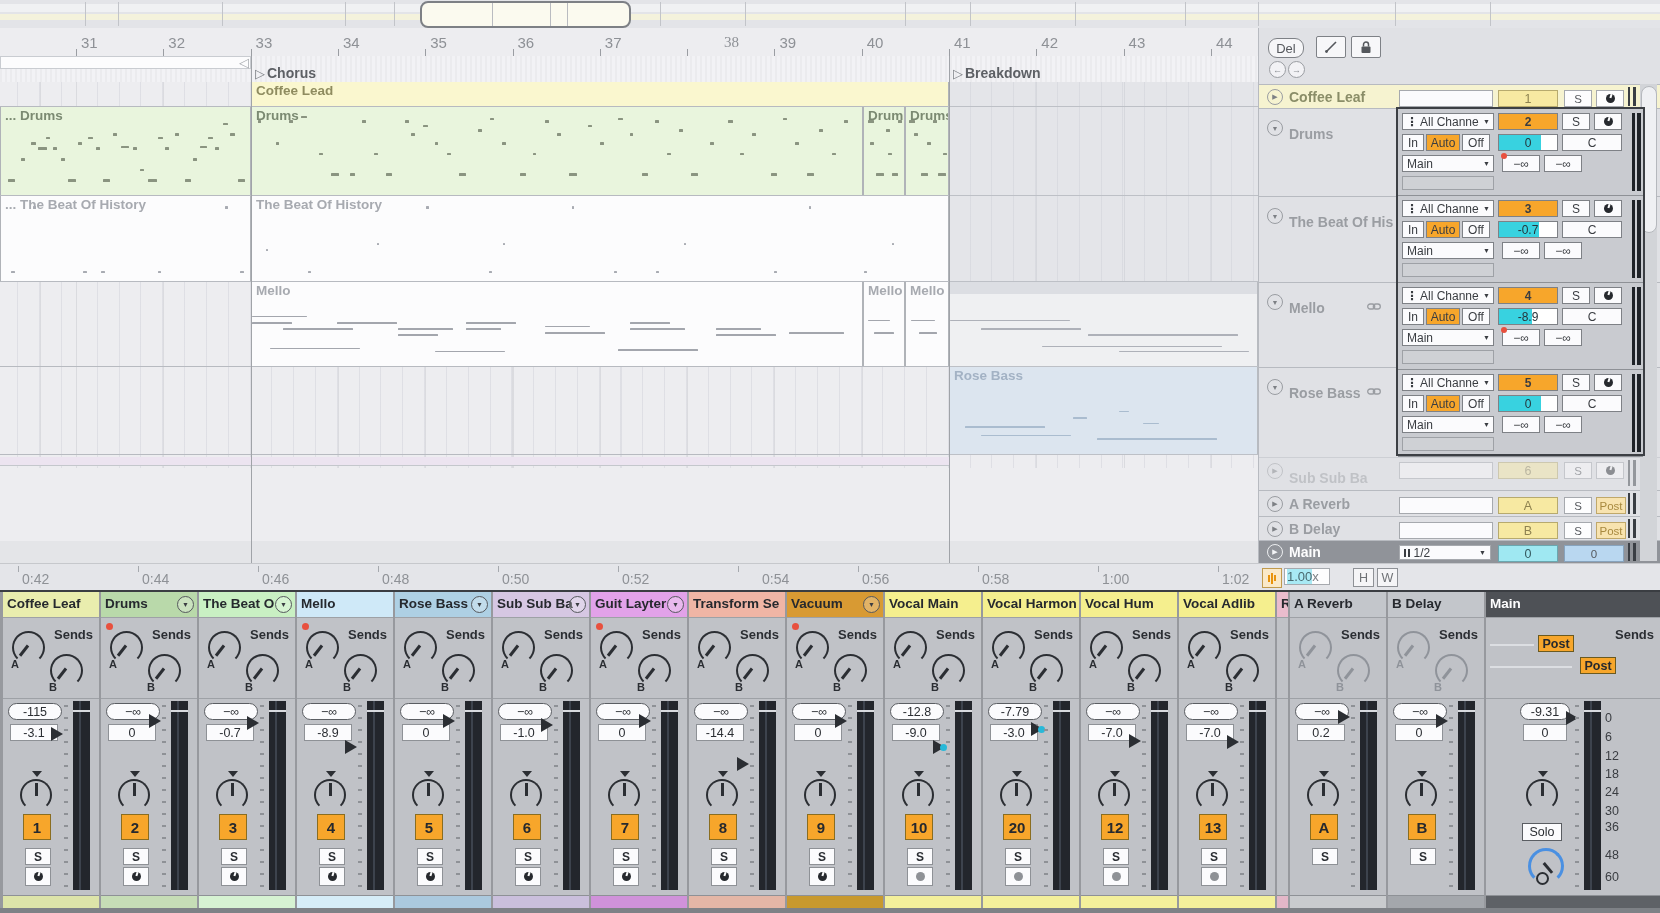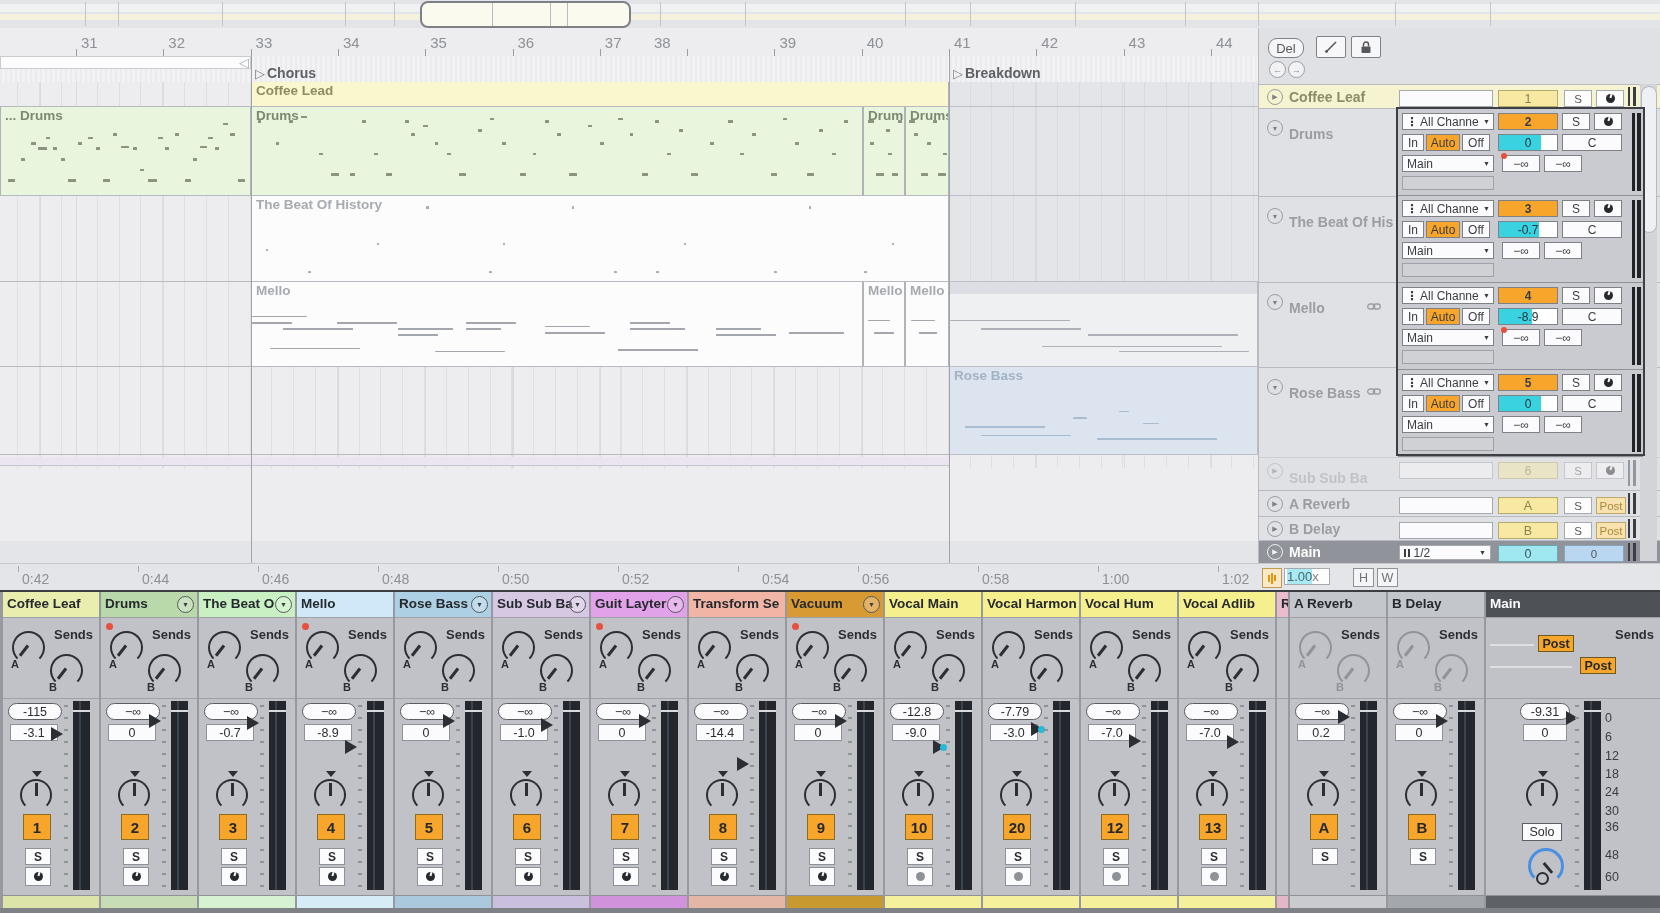--- a/index.html
+++ b/index.html
@@ -186,21 +186,21 @@
         <div class="barnum" style="left: 255.6px;">33</div>
         <div class="bartick" style="left: 337.9px;"></div>
         <div class="barnum" style="left: 342.9px;">34</div>
         <div class="bartick" style="left: 425.2px;"></div>
         <div class="barnum" style="left: 430.2px;">35</div>
         <div class="bartick" style="left: 512.5px;"></div>
         <div class="barnum" style="left: 517.5px;">36</div>
         <div class="bartick" style="left: 599.8px;"></div>
         <div class="barnum" style="left: 604.8px;">37</div>
         <div class="bartick" style="left: 687.1px;"></div>
-        <div class="barnum" style="left: 654px;">38</div>
+        <div class="barnum" style="left: 724px; font-family: Liberation Serif, serif;">38</div>
         <div class="bartick" style="left: 774.4px;"></div>
         <div class="barnum" style="left: 779.4px;">39</div>
         <div class="bartick" style="left: 861.7px;"></div>
         <div class="barnum" style="left: 866.7px;">40</div>
         <div class="bartick" style="left: 949px;"></div>
         <div class="barnum" style="left: 954px;">41</div>
         <div class="bartick" style="left: 1036.3px;"></div>
         <div class="barnum" style="left: 1041.3px;">42</div>
         <div class="bartick" style="left: 1123.6px;"></div>
         <div class="barnum" style="left: 1128.6px;">43</div>
@@ -314,20 +314,30 @@
             <div class="note" style="left: 8%; top: 15%; width: 6px; height: 2.5px; background: rgb(138, 148, 128);"></div>
             <div class="note" style="left: 20%; top: 30%; width: 4px; height: 2.5px; background: rgb(138, 148, 128);"></div>
             <div class="note" style="left: 35%; top: 75%; width: 7px; height: 2.5px; background: rgb(138, 148, 128);"></div>
             <div class="note" style="left: 50%; top: 40%; width: 4px; height: 2.5px; background: rgb(138, 148, 128);"></div>
             <div class="note" style="left: 65%; top: 15%; width: 4px; height: 2.5px; background: rgb(138, 148, 128);"></div>
             <div class="note" style="left: 75%; top: 75%; width: 8px; height: 2.5px; background: rgb(138, 148, 128);"></div>
             <div class="note" style="left: 88%; top: 52%; width: 4px; height: 2.5px; background: rgb(138, 148, 128);"></div>
           </div>
         </div>
         <div class="trackrow" style="top: 114px; height: 86px;">
+          <div class="clip" style="left: 0px; width: 251px; background: rgb(252, 252, 253);">
+            <div class="clip-label" style="color: rgb(167, 170, 176);">... The Beat Of History</div>
+            <div class="note" style="left: 13%; top: 12%; width: 3px; height: 2.5px; background: rgb(168, 171, 178);"></div>
+            <div class="note" style="left: 4%; top: 88%; width: 4px; height: 2.5px; background: rgb(168, 171, 178);"></div>
+            <div class="note" style="left: 33%; top: 88%; width: 4px; height: 2.5px; background: rgb(168, 171, 178);"></div>
+            <div class="note" style="left: 40%; top: 88%; width: 4px; height: 2.5px; background: rgb(168, 171, 178);"></div>
+            <div class="note" style="left: 90%; top: 12%; width: 3px; height: 2.5px; background: rgb(168, 171, 178);"></div>
+            <div class="note" style="left: 63%; top: 88%; width: 3px; height: 2.5px; background: rgb(168, 171, 178);"></div>
+            <div class="note" style="left: 96%; top: 88%; width: 4px; height: 2.5px; background: rgb(168, 171, 178);"></div>
+          </div>
           <div class="clip" style="left: 251px; width: 698px; background: rgb(252, 252, 253);">
             <div class="clip-label" style="color: rgb(167, 170, 176);">The Beat Of History</div>
             <div class="note" style="left: 2%; top: 62%; width: 2px; height: 2.5px; background: rgb(168, 171, 178);"></div>
             <div class="note" style="left: 8%; top: 88%; width: 3px; height: 2.5px; background: rgb(168, 171, 178);"></div>
             <div class="note" style="left: 18%; top: 55%; width: 2px; height: 2.5px; background: rgb(168, 171, 178);"></div>
             <div class="note" style="left: 25%; top: 12%; width: 3px; height: 2.5px; background: rgb(168, 171, 178);"></div>
             <div class="note" style="left: 34%; top: 88%; width: 3px; height: 2.5px; background: rgb(168, 171, 178);"></div>
             <div class="note" style="left: 36%; top: 55%; width: 2px; height: 2.5px; background: rgb(168, 171, 178);"></div>
             <div class="note" style="left: 46%; top: 12%; width: 2px; height: 2.5px; background: rgb(168, 171, 178);"></div>
             <div class="note" style="left: 52%; top: 88%; width: 3px; height: 2.5px; background: rgb(168, 171, 178);"></div>

